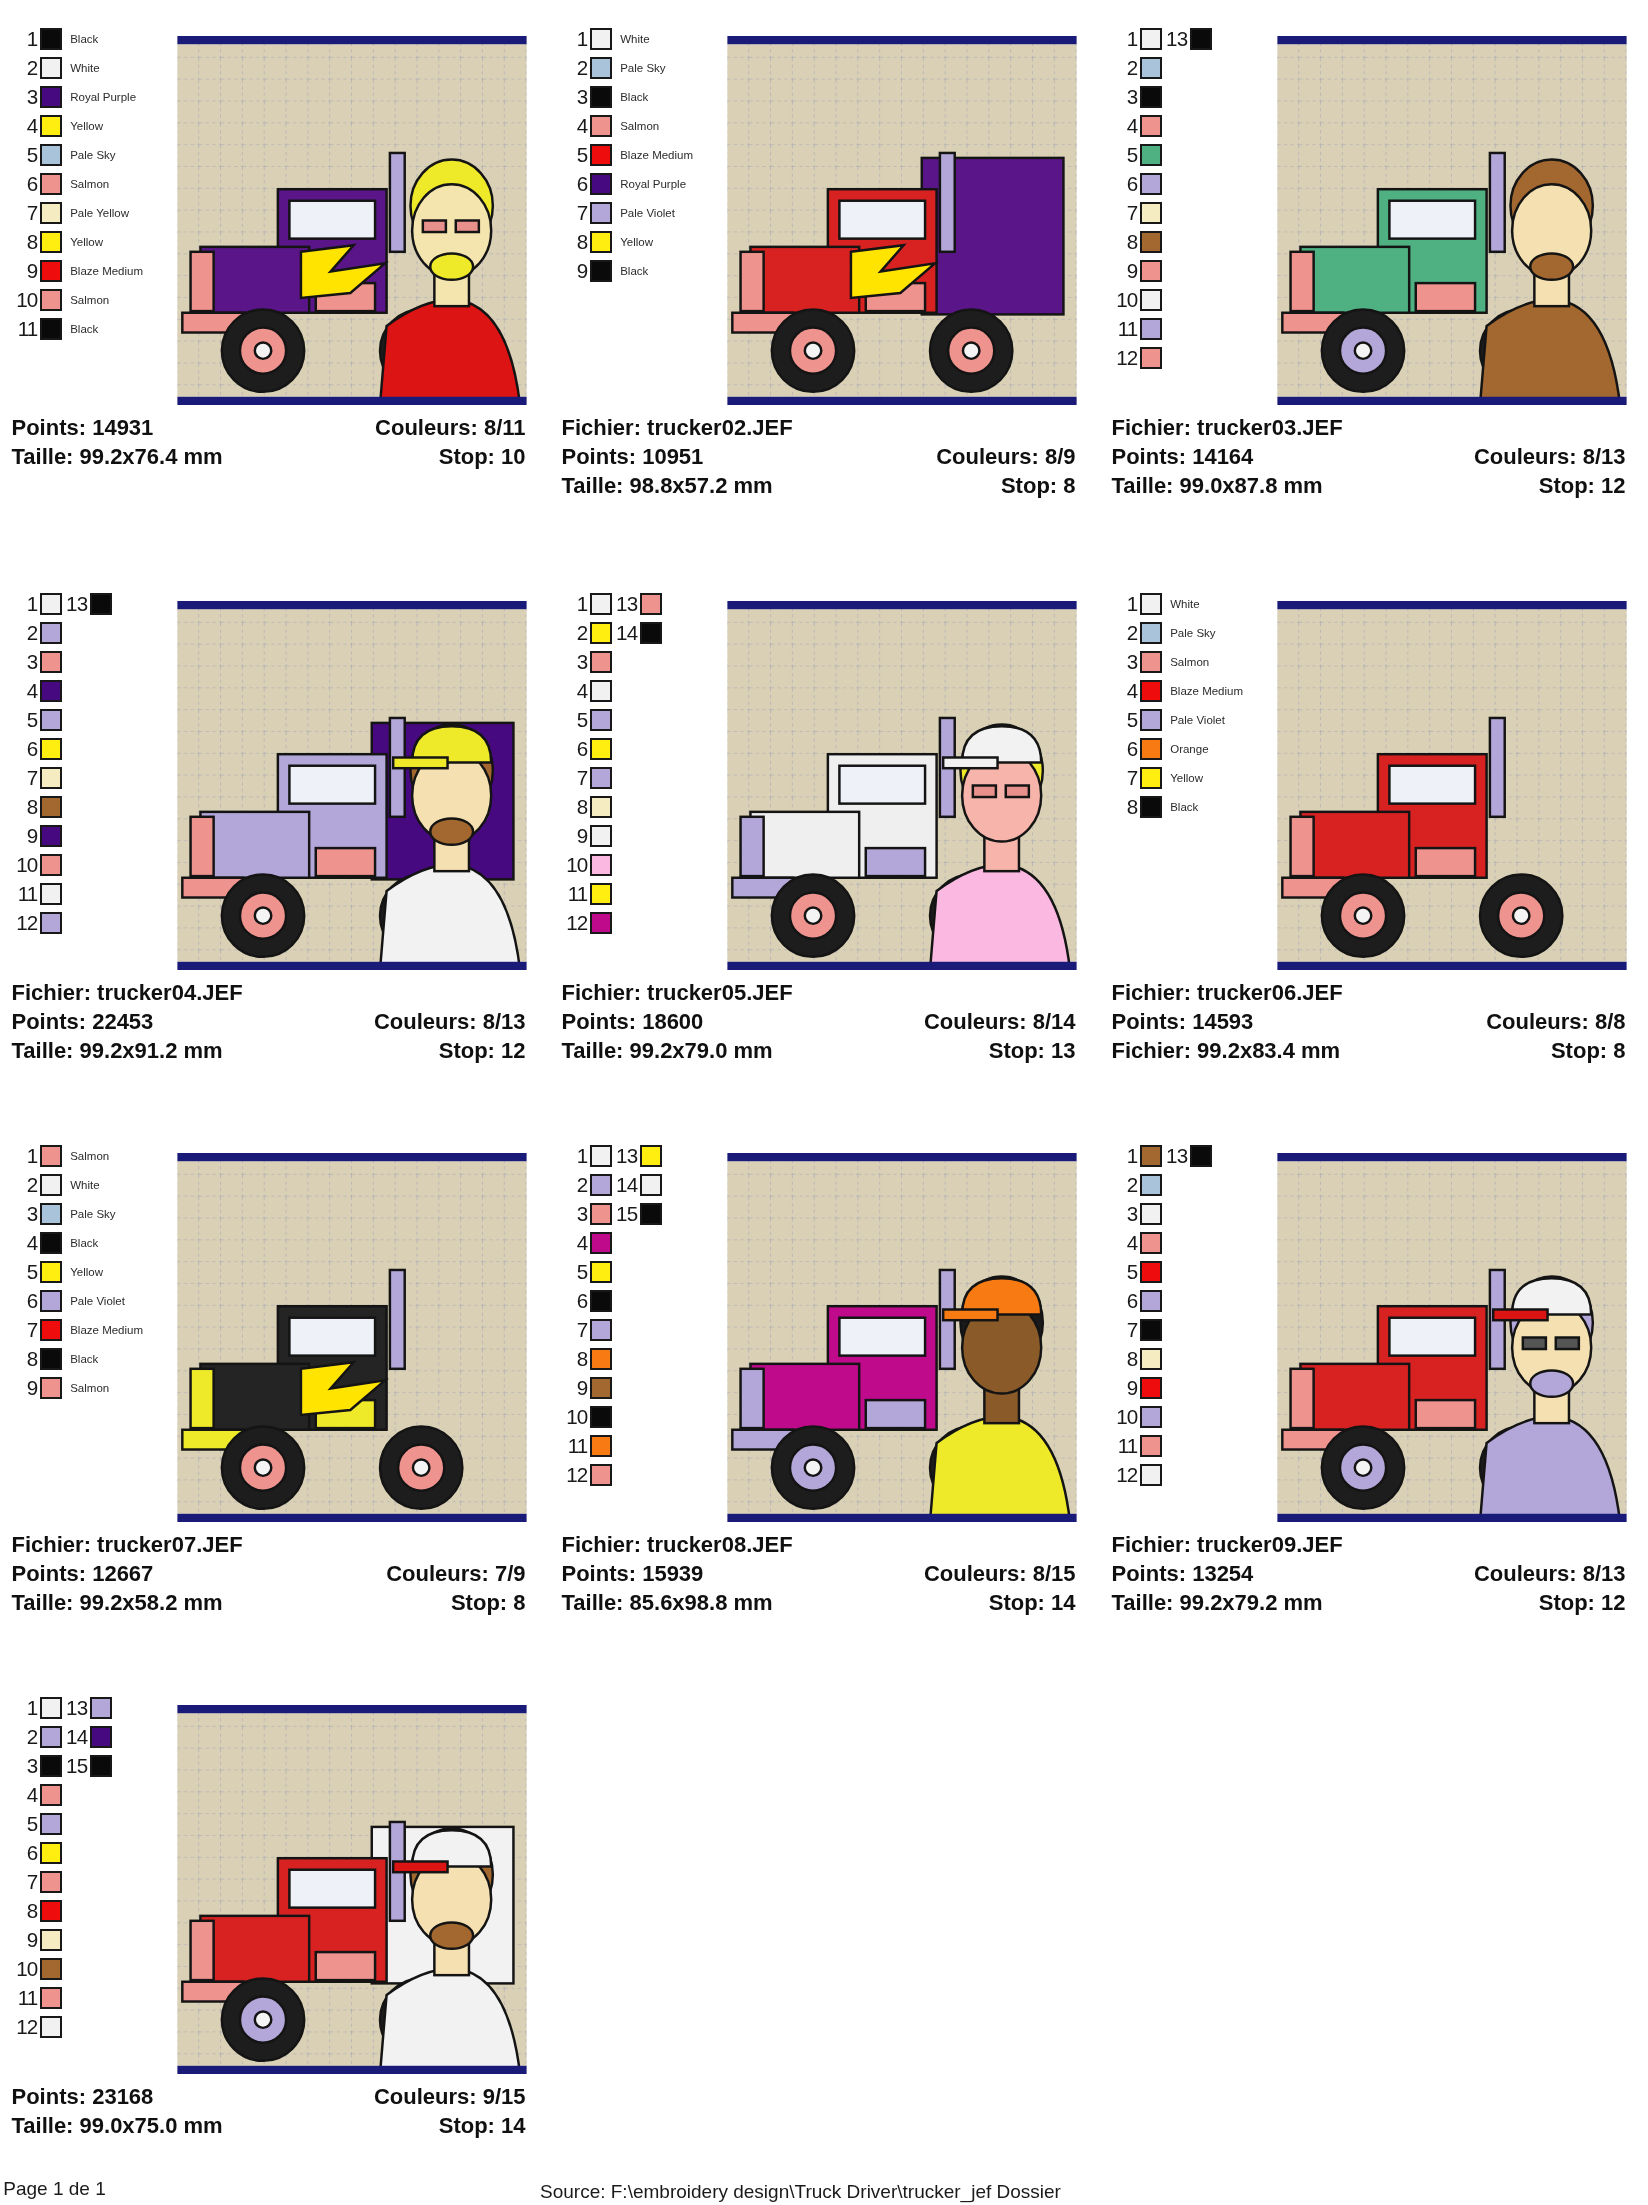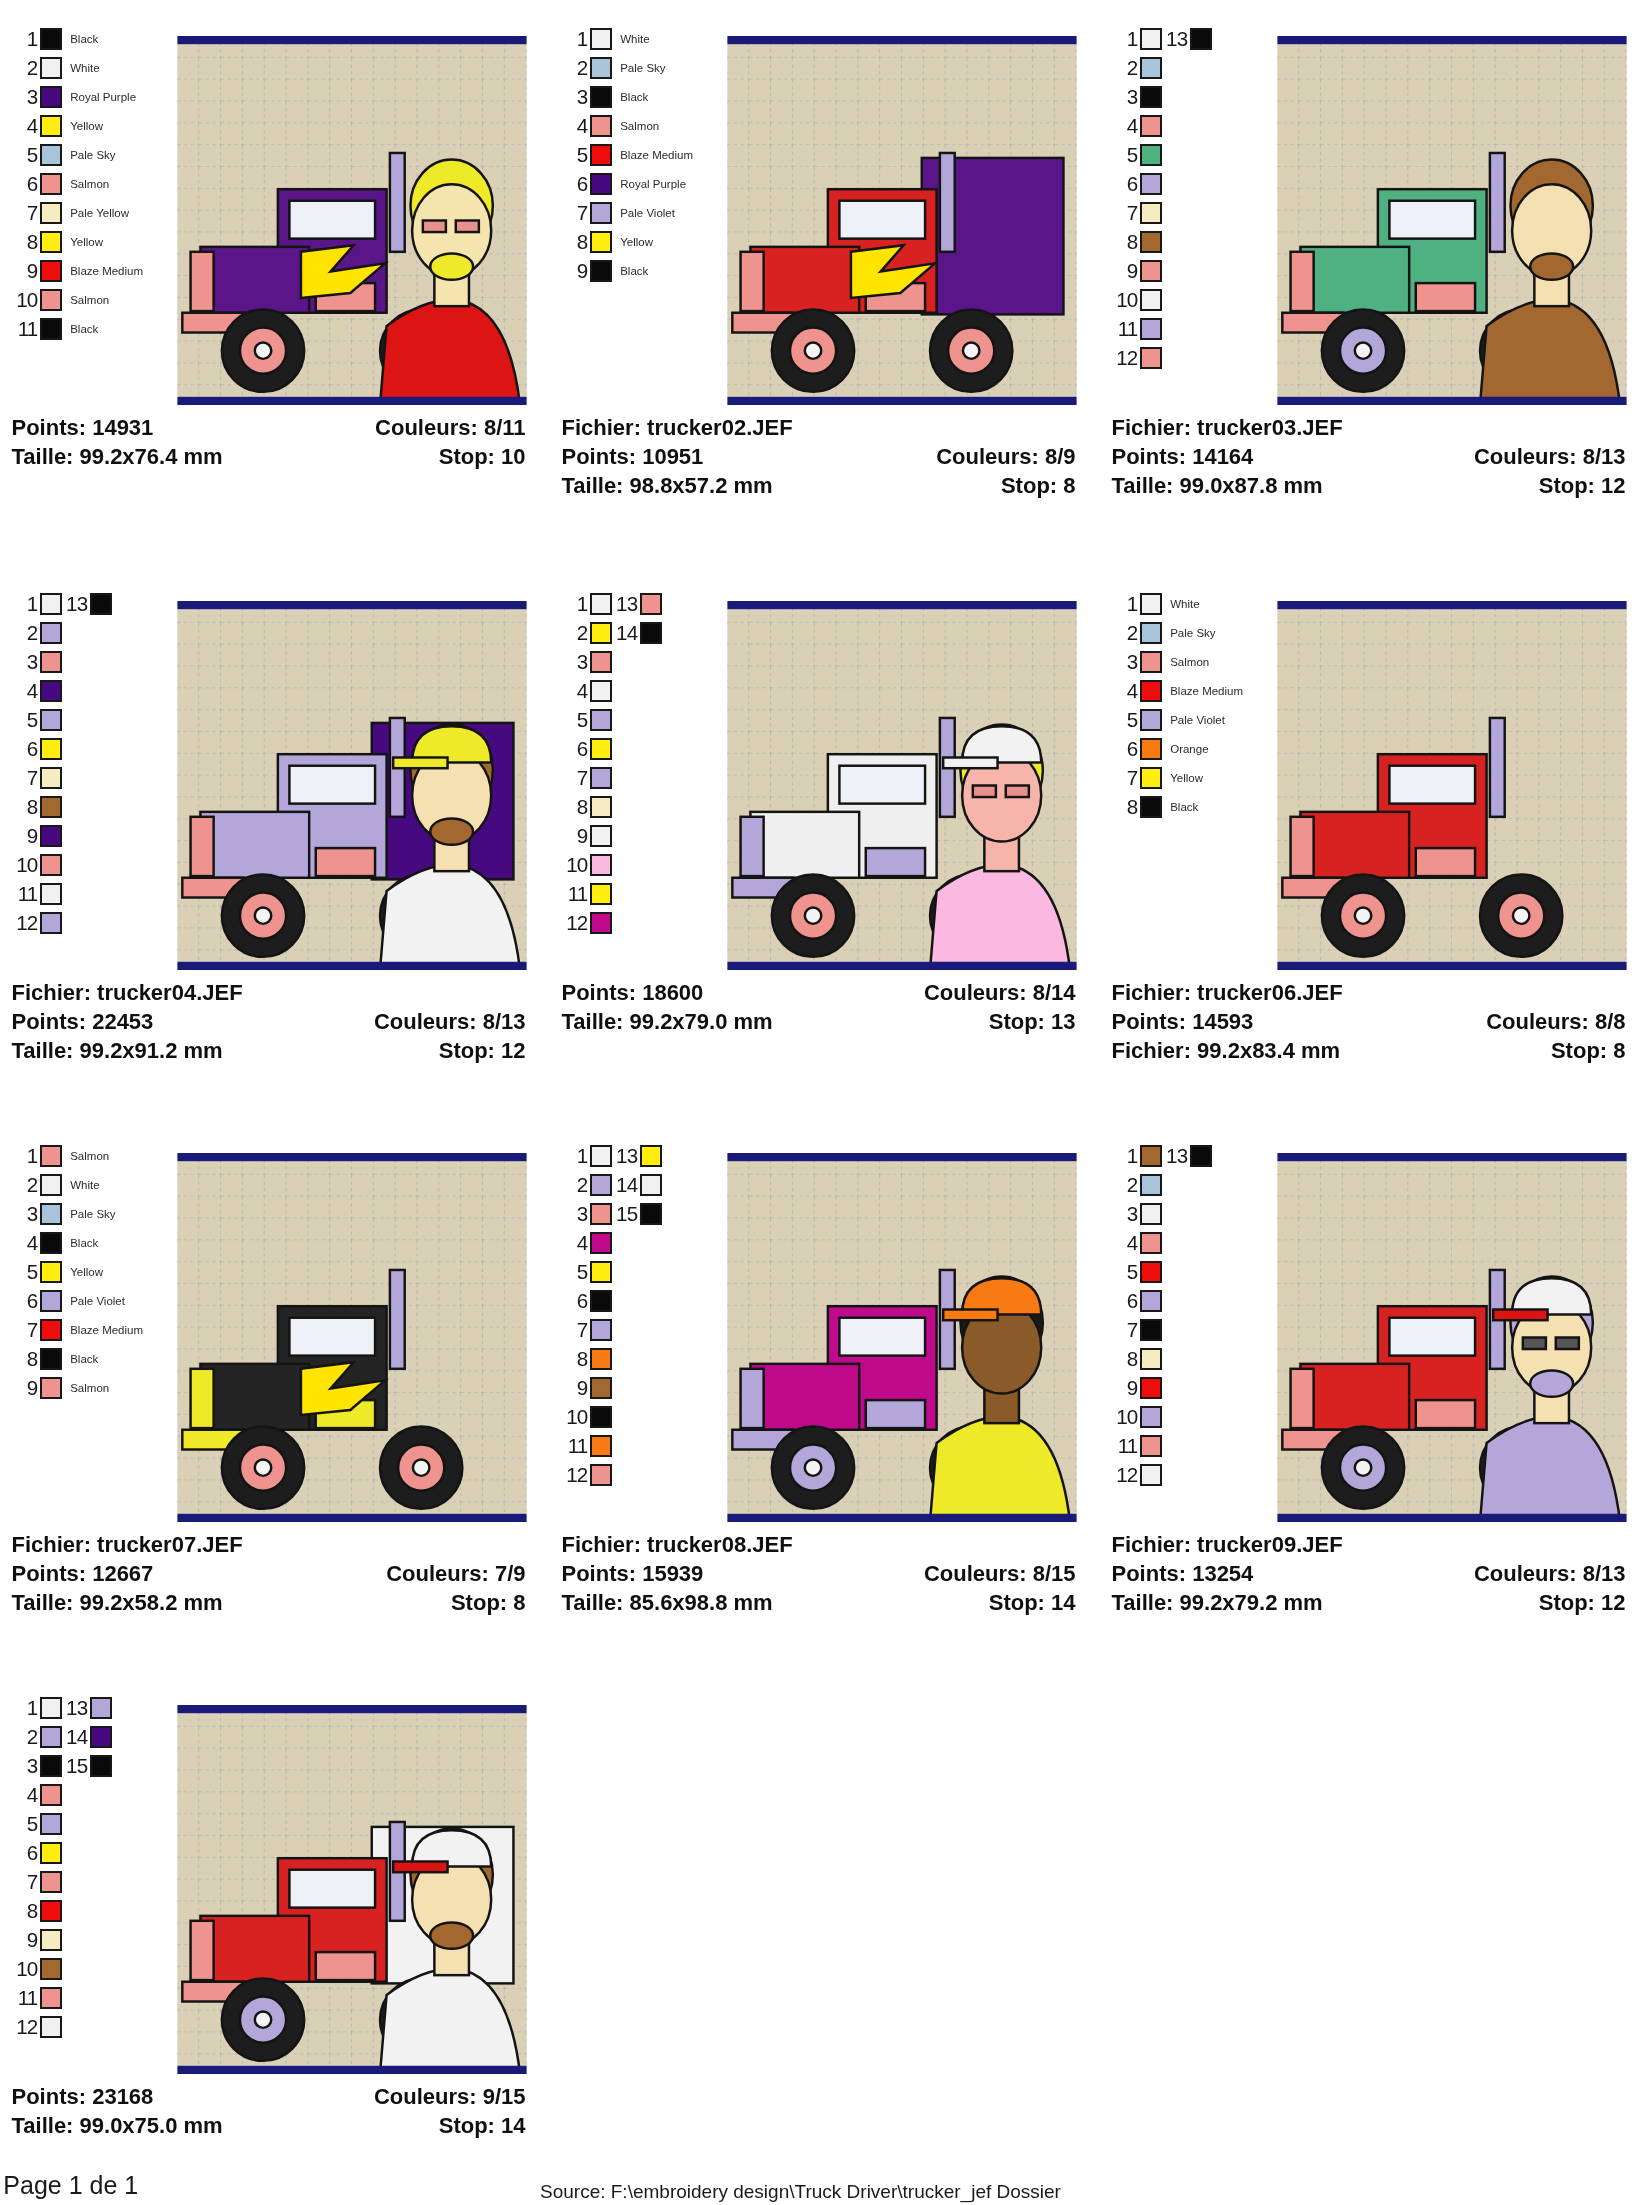--- a/index.html
+++ b/index.html
@@ -11,21 +11,21 @@
   .legend{width:165px;padding-top:1.6px;flex:0 0 165px;}
   .legend-row{display:flex;align-items:center;height:29px;}
   .lnum{font-size:20.6px;min-width:26px;text-align:right;color:#1a1a1a;letter-spacing:-0.8px;}
   .lnum2{font-size:20.6px;color:#1a1a1a;margin-left:4.1px;letter-spacing:-0.8px;}
   .sw{display:inline-block;width:18px;height:18px;border:2.5px solid #181818;margin-left:2.5px;flex:0 0 auto;}
   .llabel{font-size:11.5px;color:#2b2b2b;margin-left:8.2px;white-space:nowrap;}
   .thumb{width:350px;height:369px;margin-top:13px;position:relative;flex:0 0 350px;}
   .thumb svg{display:block;width:350px;height:369px;}
   .info{font-weight:bold;font-size:22px;line-height:29px;color:#101010;width:514px;margin-top:8.2px;}
   .iline.two{display:flex;justify-content:space-between;}
-  .footer-left{position:absolute;left:3.3px;bottom:5px;font-size:25px;color:#1a1a1a;}
+  .footer-left{position:absolute;left:3.3px;bottom:5px;font-size:19px;color:#1a1a1a;}
   .footer-src{position:absolute;left:540px;bottom:1.6px;font-size:19px;color:#1a1a1a;}
   .hidden-defs{position:absolute;width:0;height:0;}
 </style>
 </head>
 <body>
 
 <svg class="hidden-defs" aria-hidden="true">
   <defs>
     <pattern id="gridpat" width="26.5" height="26.5" patternUnits="userSpaceOnUse">
       <path d="M26.5 0 V26.5 M0 26.5 H26.5" stroke="#a6a6b6" stroke-width="1.4" stroke-dasharray="4 4" fill="none"></path>
@@ -493,20 +493,21 @@
               <rect x="298" y="224" width="28" height="14" fill="#e8918c" stroke="#141414" stroke-width="3"></rect>
               <rect x="338" y="224" width="28" height="14" fill="#e8918c" stroke="#141414" stroke-width="3"></rect>
               <path d="M 285 196 Q 285 152 333 152 Q 381 152 381 196 Z" fill="#f2f2f2" stroke="#141414" stroke-width="3"></path>
               <rect x="262" y="190" width="66" height="13" fill="#f2f2f2" stroke="#141414" stroke-width="3"></rect>
               <rect x="0" y="0" width="424" height="10" fill="#1a1a78" stroke="#141414" stroke-width="0"></rect>
               <rect x="0" y="438" width="424" height="10" fill="#1a1a78" stroke="#141414" stroke-width="0"></rect>
             </svg>
       </div>
     </div>
     <div class="info">
+      <div class="iline">Fichier: trucker05.JEF</div>
       <div class="iline two">
         <span>Points: 18600</span>
         <span>Couleurs: 8/14</span>
       </div>
       <div class="iline two">
         <span>Taille: 99.2x79.0 mm</span>
         <span>Stop: 13</span>
       </div>
     </div>
   </div>

